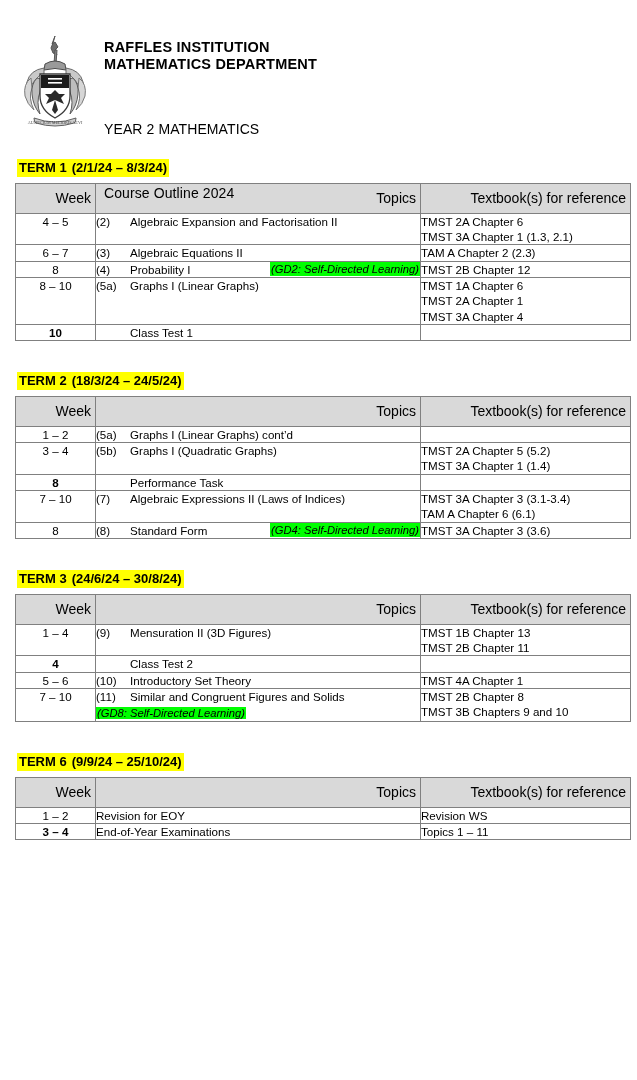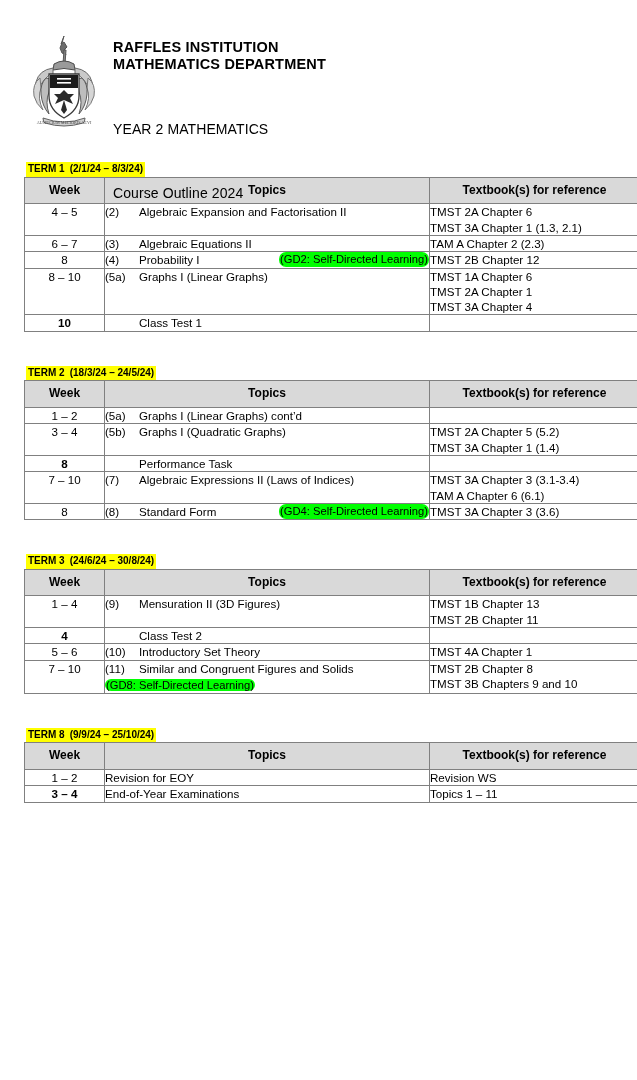--- a/index.html
+++ b/index.html
@@ -13,21 +13,21 @@
     font-family: "Liberation Sans", sans-serif;
     color: #000000;
     overflow: hidden;
     position: relative;
   }
   .page {
     position: relative;
     width: 637px;
     height: 824px;
     box-sizing: border-box;
-    padding: 0 24px;
+    padding: 0 15px;
   }
 
   
   .masthead {
     display: flex;
     align-items: flex-start;
     padding-top: 34px;
     padding-left: 3px;
     height: 100px;
   }
@@ -53,23 +53,23 @@
   .t-reg {
     font-weight: normal;
     font-size: 14px;
     letter-spacing: 0.1px;
     margin-top: 48px;
   }
 
   
   .term-block { margin-top: 0; }
   .term-heading {
-    font-size: 10px;
+    font-size: 13px;
     font-weight: bold;
-    margin: 0 0 0 2px;
+    margin: 0 0 6px 2px;
     display: inline-block;
     background: #ffff00;
     padding: 1px 2px 1px 2px;
     line-height: 1.25;
     white-space: nowrap;
   }
   .term-heading .dates { margin-left: 5px; }
 
   table.outline {
     border-collapse: collapse;
@@ -85,25 +85,25 @@
   table.outline th,
   table.outline td {
     border: 1.1px solid #808080;
     padding: 0;
     vertical-align: top;
     font-size: 11.6px;
     line-height: 1.32;
   }
   table.outline thead th {
     background: #d9d9d9;
-    font-weight: bold;
-    text-align: center;
+    font-weight: normal;
+    text-align: right;
     padding: 5px 4px 5px 4px;
     vertical-align: middle;
-    font-size: 12px;
+    font-size: 14px;
   }
 
   td.week {
     text-align: center;
     padding: 5px 3px 5px 3px;
     white-space: nowrap;
   }
   td.week.bold { font-weight: bold; }
 
   td.topic {
@@ -121,24 +121,24 @@
     flex: 0 0 34px;
     white-space: nowrap;
   }
   .topic-text {
     flex: 1 1 auto;
   }
   .bold-label { font-weight: normal; }
 
   .sdl {
     background: #00ff00;
+    font-style: italic;
     font-size: 11.2px;
     white-space: nowrap;
     padding: 0 1px;
-    border-radius: 7px;
   }
 
   
   .inline-sdl {
     display: inline-block;
     margin-left: 26px;
   }
   .sdl-right {
     margin-top: 1px;
   }
@@ -406,21 +406,21 @@
                 </div>
                 <div class="sdl-right"><span class="sdl">(GD8: Self-Directed Learning)</span></div>
               </td>
               <td class="book">
                 <span class="book-line">TMST 2B Chapter 8</span>
                 <span class="book-line">TMST 3B Chapters 9 and 10</span>
               </td>
             </tr>
           </tbody>
         </table></div>
-      <div class="term-block"><div class="spacer-30"></div><div class="term-heading"><span>TERM 8</span><span class="dates">(9/9/24 – 25/10/24)</span></div><table class="outline">
+      <div class="term-block"><div class="spacer-30"></div><div class="term-heading"><span>TERM 6</span><span class="dates">(9/9/24 – 25/10/24)</span></div><table class="outline">
           <colgroup>
             <col class="c-week">
             <col class="c-topic">
             <col class="c-book">
           </colgroup>
           <thead>
             <tr>
               <th>Week</th>
               <th>Topics</th>
               <th>Textbook(s) for reference</th>

